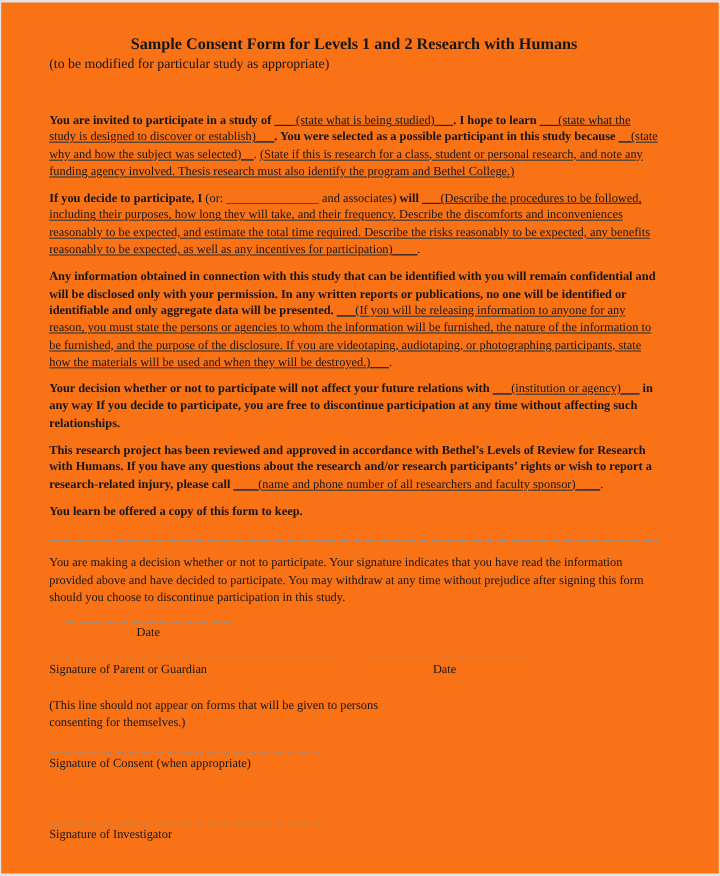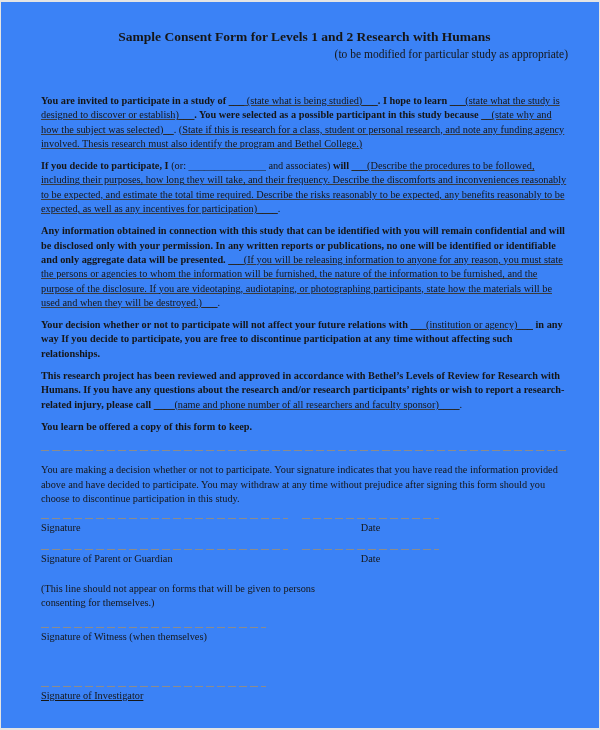--- a/index.html
+++ b/index.html
@@ -1,37 +1,37 @@
 <!DOCTYPE html>
 <html><head>
 <meta charset="utf-8">
 <style>
   html, body { margin: 0; padding: 0; background: #ffffff; }
   .page {
     width: 600px;
     height: 730px;
     box-sizing: border-box;
-    background: #3b82f6;
+    background: #f97316;
     border: 2px solid #e4e4e4;
     border-left-width: 1px;
     border-right-width: 1px;
-    padding: 26px 31px 0 40px;
+    padding: 26px 50px 0 40px;
     overflow: hidden;
     font-family: "Liberation Serif", "DejaVu Serif", serif;
     color: #161616;
   }
   .title {
     text-align: center;
     font-weight: bold;
     font-size: 13.5px;
     line-height: 18px;
     margin: 0;
   }
   .subtitle {
-    text-align: right;
+    text-align: left;
     font-size: 11.5px;
     line-height: 16px;
     margin: 0 0 32px 0;
   }
   .para {
     font-size: 10.3px;
     line-height: 14.3px;
     margin: 0 0 8px 0;
     text-align: left;
   }
@@ -42,21 +42,21 @@
     margin: 16px 0 12px 0;
     background: repeating-linear-gradient(90deg, #8c8c8c 0 8px, transparent 8px 11px);
   }
   .dash-line {
     height: 1px;
     background: repeating-linear-gradient(90deg, #8c8c8c 0 8px, transparent 8px 11px);
   }
   .sig-row { display: flex; margin-top: 14px; }
   .sig-row.first { margin-top: 12px; }
   .sig-row.witness { margin-top: 18px; }
-  .sig-row.investigator { margin-top: 42px; text-decoration: underline; }
+  .sig-row.investigator { margin-top: 42px; }
   .sig-col { width: 247px; }
   .sig-col.narrow { width: 225px; }
   .date-col { width: 137px; margin-left: 14px; }
   .sig-label, .date-label, .sig-note {
     font-size: 10.3px;
     line-height: 13.5px;
   }
   .sig-label { margin-top: 2px; }
   .date-label { margin-top: 2px; text-align: center; }
   .sig-note { max-width: 320px; margin-top: 17px; }
@@ -74,24 +74,20 @@
   <p class="para"><span class="b">Any information obtained in connection with this study that can be identified with you will remain confidential and will be disclosed only with your permission.  In any written reports or publications, no one will be identified or identifiable and only aggregate data will be presented.  </span><span class="u">___(If you will be releasing information to anyone for any reason, you must state the persons or agencies to whom the information will be furnished, the nature of the information to be furnished, and the purpose of the disclosure. If you are videotaping, audiotaping, or photographing participants, state how the materials will be used and when they will be destroyed.)___</span><span>.</span></p>
   <p class="para"><span class="b">Your decision whether or not to participate will not affect your future relations with </span><span class="u">___(institution or agency)___</span><span class="b"> in any way If you decide to participate, you are free to discontinue participation at any time without affecting such relationships.</span></p>
   <p class="para"><span class="b">This research project has been reviewed and approved in accordance with Bethel’s Levels of Review for Research with Humans.  If you have any questions about the research and/or research participants’ rights or wish to report a research-related injury, please call </span><span class="u">____(name and phone number of all researchers and faculty sponsor)____</span><span>.</span></p>
   <p class="para"><span class="b">You learn be offered a copy of this form to keep.</span></p>
 
   <div class="divider"></div>
 
   <p class="para"><span>You are making a decision whether or not to participate.  Your signature indicates that you have read the information provided above and have decided to participate.  You may withdraw at any time without prejudice after signing this form should you choose to discontinue participation in this study.</span></p>
 
   <div class="sig-row first">
-    <div class="sig-col">
-      <div class="dash-line"></div>
-      <div class="sig-label">Signature</div>
-    </div>
     <div class="date-col">
       <div class="dash-line"></div>
       <div class="date-label">Date</div>
     </div>
   </div>
 
   <div class="sig-row">
     <div class="sig-col">
       <div class="dash-line"></div>
       <div class="sig-label">Signature of Parent or Guardian</div>
@@ -99,21 +95,21 @@
     <div class="date-col">
       <div class="dash-line"></div>
       <div class="date-label">Date</div>
     </div>
   </div>
   <div class="sig-note">(This line should not appear on forms that will be given to persons consenting for themselves.)</div>
 
   <div class="sig-row witness">
     <div class="sig-col narrow">
       <div class="dash-line"></div>
-      <div class="sig-label">Signature of Witness (when themselves)</div>
+      <div class="sig-label">Signature of Consent (when appropriate)</div>
     </div>
   </div>
 
   <div class="sig-row investigator">
     <div class="sig-col narrow">
       <div class="dash-line"></div>
       <div class="sig-label">Signature of Investigator</div>
     </div>
   </div>
 

